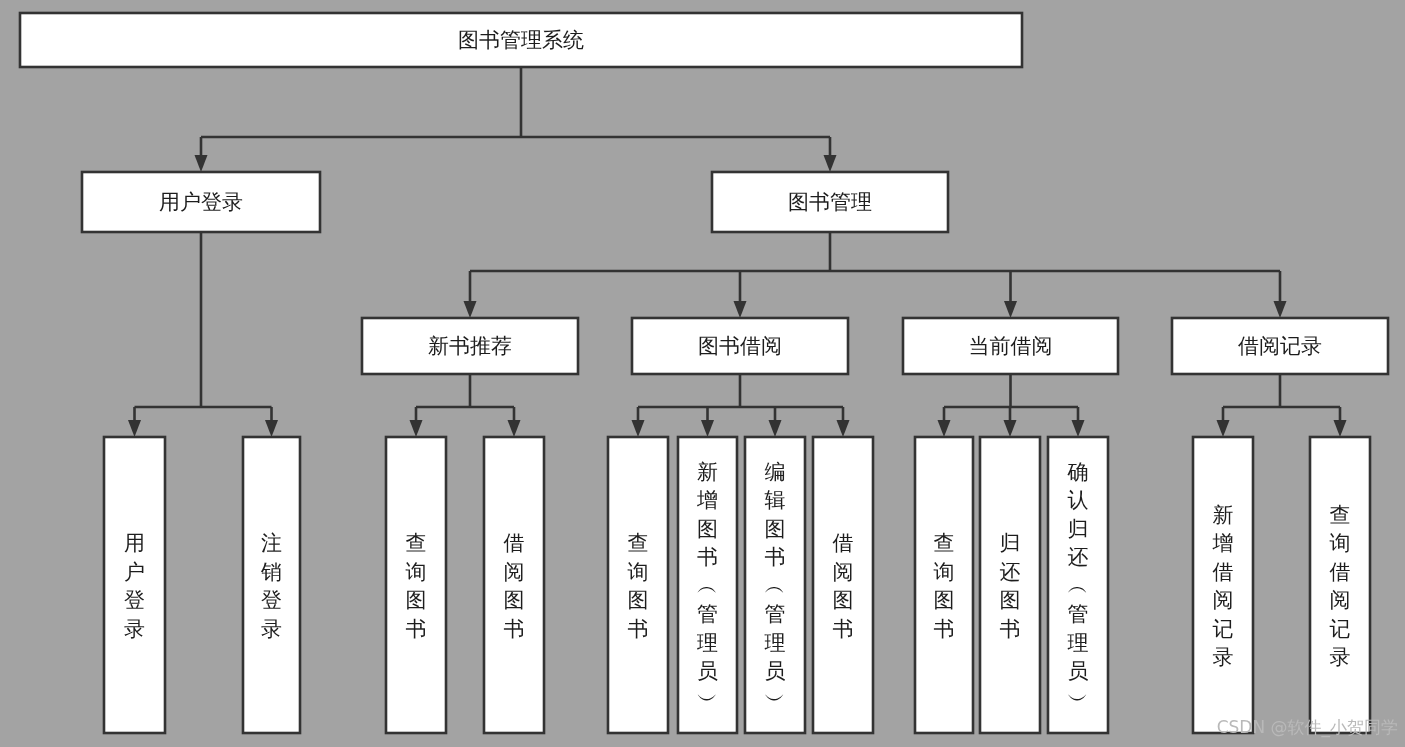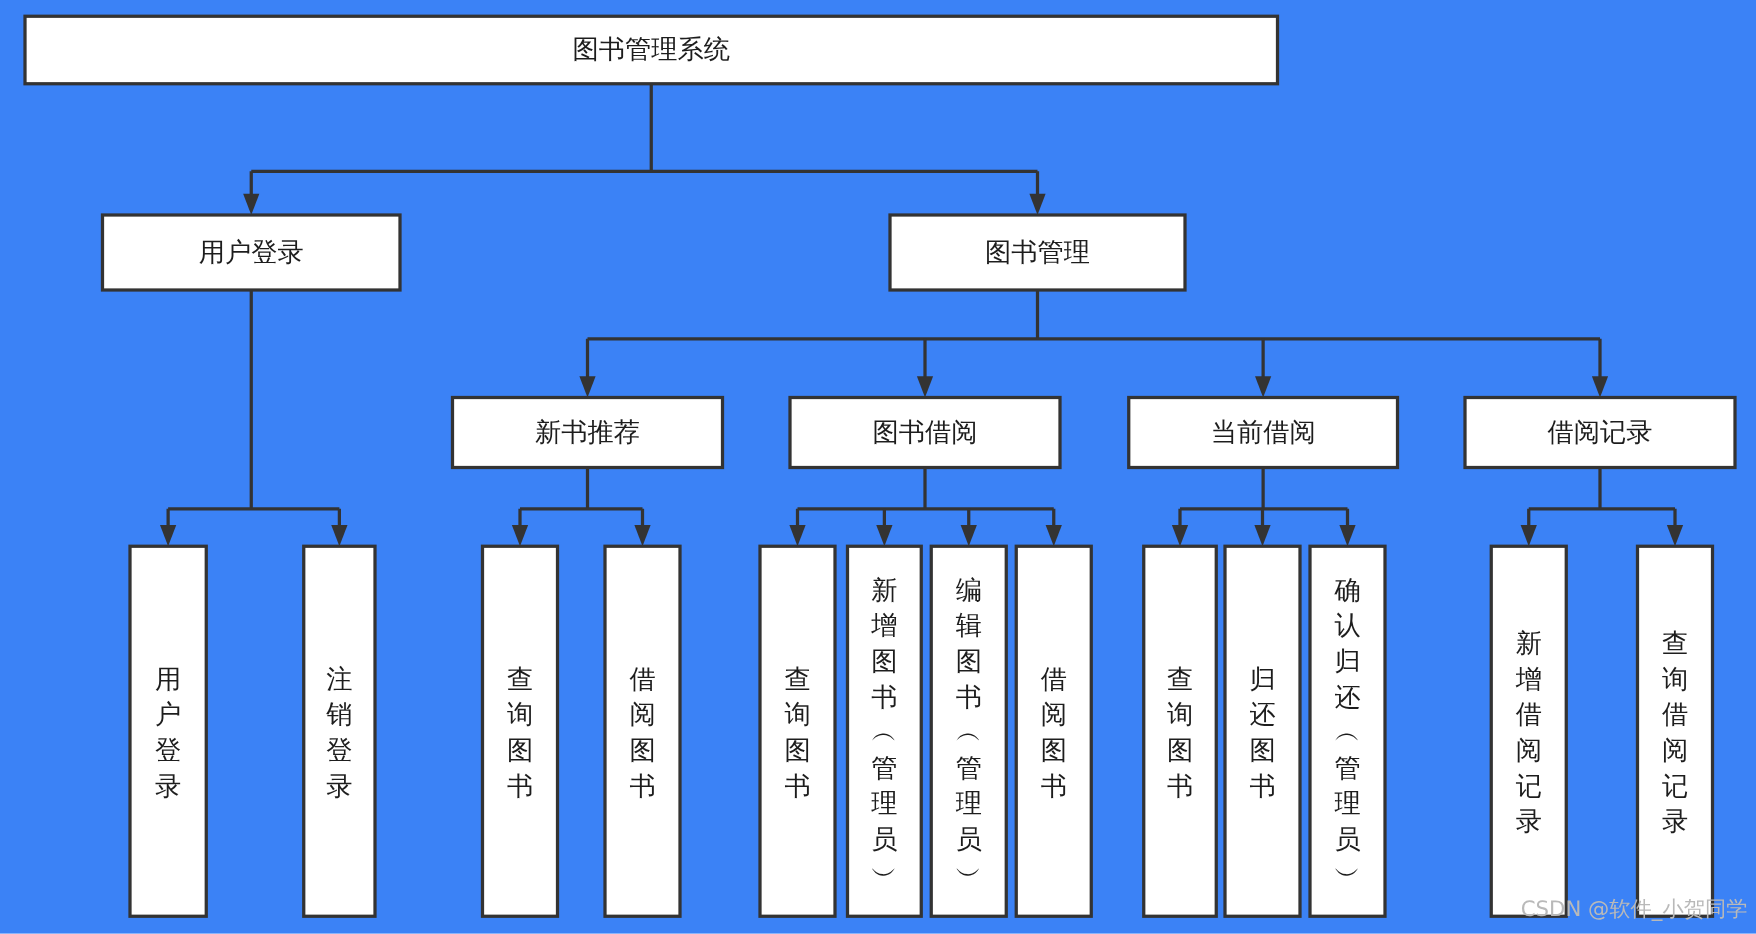--- a/index.html
+++ b/index.html
@@ -11,21 +11,21 @@
   body {
     width: 1405px;
     height: 747px;
     overflow: hidden;
     font-family: "DejaVu Sans", "Liberation Sans", sans-serif;
   }
   #diagram-root {
     position: relative;
     width: 1405px;
     height: 747px;
-    background: #3b82f6;
+    background: #a3a3a3;
   }
   svg#tree-svg {
     position: absolute;
     left: 0;
     top: 0;
     width: 1405px;
     height: 747px;
     display: block;
   }
   .node-box {

